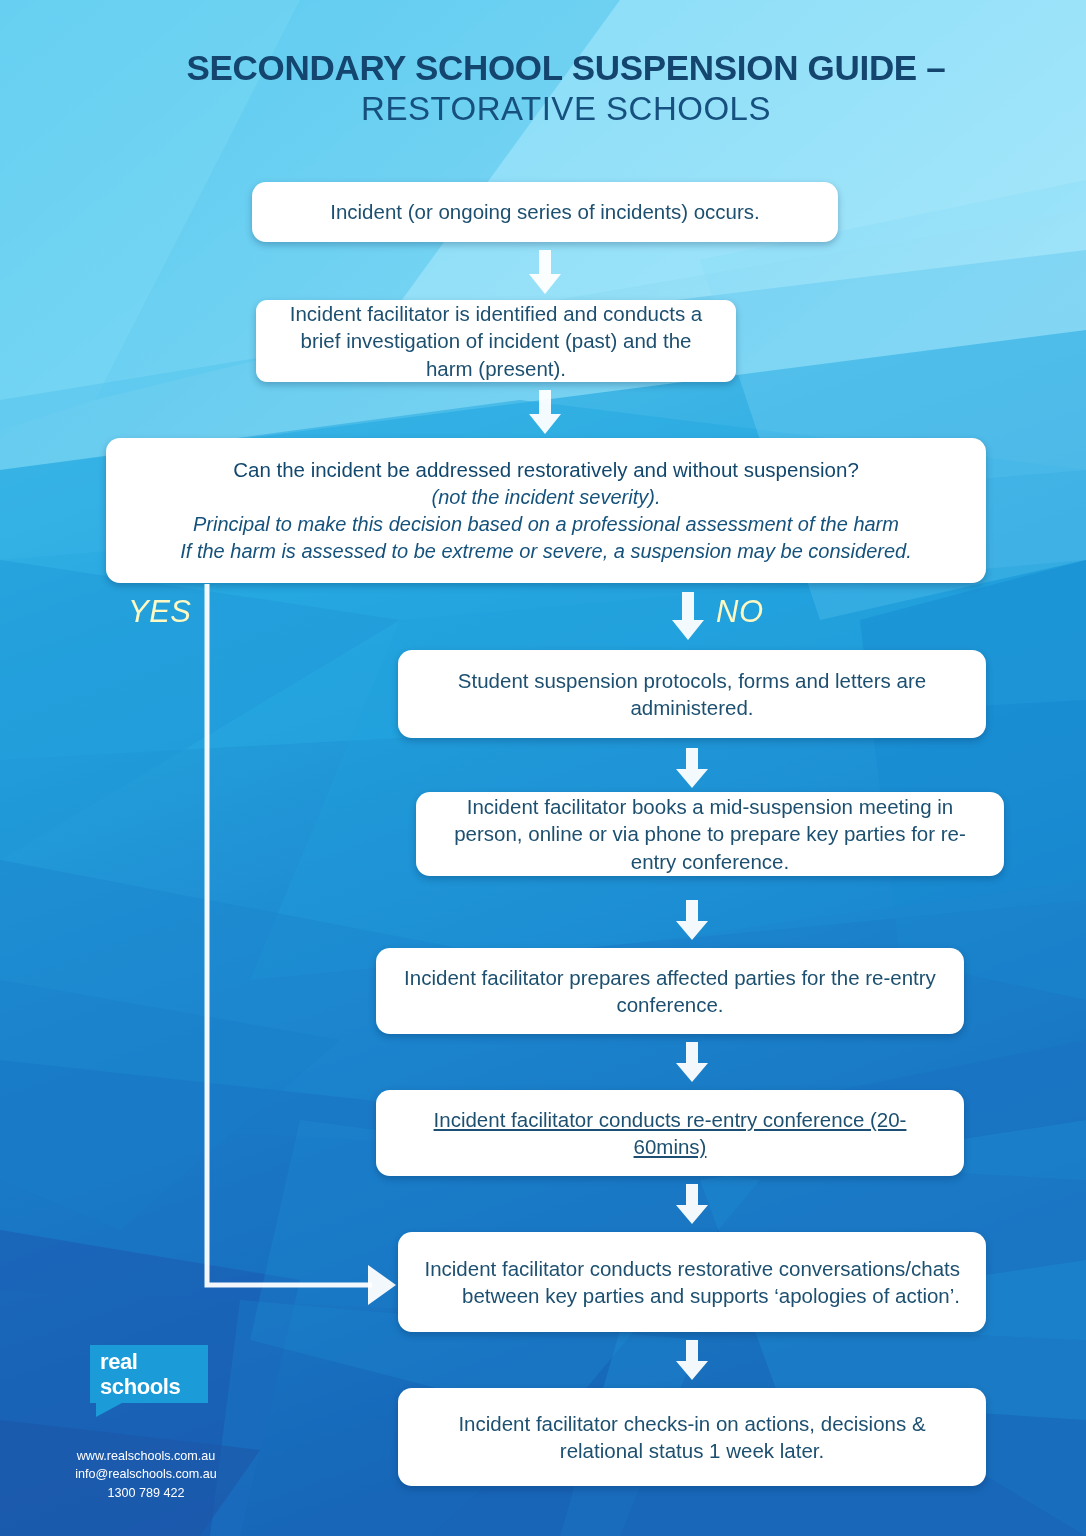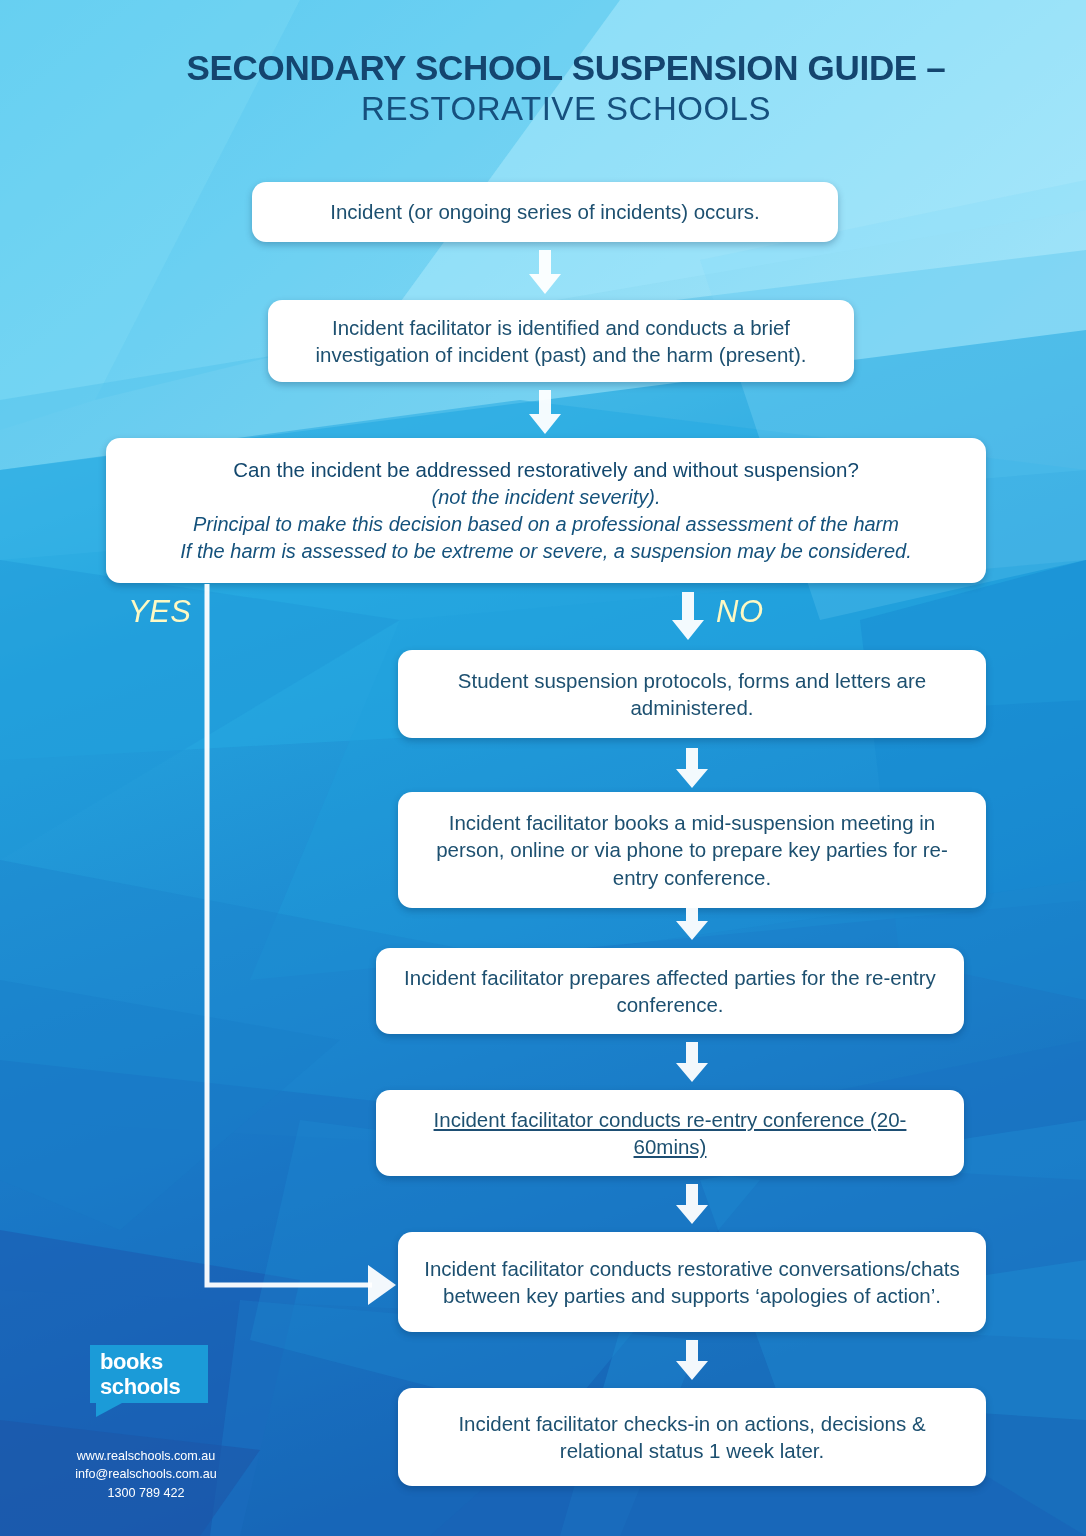--- a/index.html
+++ b/index.html
@@ -154,21 +154,21 @@
   <div class="box" style="left:252px; top:182px; width:586px; height:60px;">
     <span class="txt">Incident (or ongoing series of incidents) occurs.</span>
   </div>
 
   <div class="arrow-down" style="left:529px; top:250px; height:44px;">
     <svg width="32" height="44" viewBox="0 0 32 44">
         <polygon points="10,0 22,0 22,24 32,24 16,44 0,24 10,24" fill="#ffffff" opacity="0.95"></polygon>
       </svg>
   </div>
 
-  <div class="box" style="left:268px; top:300px; width:586px; height:82px;">
+  <div class="box" style="left:256px; top:300px; width:480px; height:82px;border-radius:11px;">
     <span class="txt">Incident facilitator is identified and conducts a brief investigation of incident (past) and the harm (present).</span>
   </div>
 
   <div class="arrow-down" style="left:529px; top:390px; height:44px;">
     <svg width="32" height="44" viewBox="0 0 32 44">
         <polygon points="10,0 22,0 22,24 32,24 16,44 0,24 10,24" fill="#ffffff" opacity="0.95"></polygon>
       </svg>
   </div>
 
   <div class="box decision" style="left:106px; top:438px; width:880px; height:145px;">
@@ -198,21 +198,21 @@
   <div class="box" style="left:398px; top:650px; width:588px; height:88px;">
     <span class="txt">Student suspension protocols, forms and letters are administered.</span>
   </div>
 
   <div class="arrow-down" style="left:676px; top:748px; height:40px;">
     <svg width="32" height="40" viewBox="0 0 32 40">
         <polygon points="10,0 22,0 22,21 32,21 16,40 0,21 10,21" fill="#ffffff" opacity="0.95"></polygon>
       </svg>
   </div>
 
-  <div class="box" style="left:398px; top:792px; width:588px; height:116px;">
+  <div class="box" style="left:416px; top:792px; width:588px; height:84px;">
     <span class="txt">Incident facilitator books a mid-suspension meeting in person, online or via phone to prepare key parties for re-entry conference.</span>
   </div>
 
   <div class="arrow-down" style="left:676px; top:900px; height:40px;">
     <svg width="32" height="40" viewBox="0 0 32 40">
         <polygon points="10,0 22,0 22,21 32,21 16,40 0,21 10,21" fill="#ffffff" opacity="0.95"></polygon>
       </svg>
   </div>
 
   <div class="box" style="left:376px; top:948px; width:588px; height:86px;">
@@ -228,39 +228,39 @@
   <div class="box" style="left:376px; top:1090px; width:588px; height:86px;text-decoration:underline;">
     <span class="txt">Incident facilitator conducts re-entry conference (20-60mins)</span>
   </div>
 
   <div class="arrow-down" style="left:676px; top:1184px; height:40px;">
     <svg width="32" height="40" viewBox="0 0 32 40">
         <polygon points="10,0 22,0 22,21 32,21 16,40 0,21 10,21" fill="#ffffff" opacity="0.95"></polygon>
       </svg>
   </div>
 
-  <div class="box" style="left:398px; top:1232px; width:588px; height:100px;">
+  <div class="box" style="left:398px; top:1232px; width:588px; height:100px;text-align:right;">
     <span class="txt">Incident facilitator conducts restorative conversations/chats between key parties and supports ‘apologies of action’.</span>
   </div>
 
   <div class="arrow-down" style="left:676px; top:1340px; height:40px;">
     <svg width="32" height="40" viewBox="0 0 32 40">
         <polygon points="10,0 22,0 22,21 32,21 16,40 0,21 10,21" fill="#ffffff" opacity="0.95"></polygon>
       </svg>
   </div>
 
   <div class="box" style="left:398px; top:1388px; width:588px; height:98px;">
     <span class="txt">Incident facilitator checks-in on actions, decisions &amp; relational status 1 week later.</span>
   </div>
 
   <div class="logo">
     <div class="logo-badge"></div>
     <div class="logo-tail"></div>
     <div class="logo-text">
-      <div>books</div>
+      <div>real</div>
       <div>schools</div>
     </div>
   </div>
 
   <div class="footer">
     <div>www.realschools.com.au</div>
     <div>info@realschools.com.au</div>
     <div>1300 789 422</div>
   </div>
 

